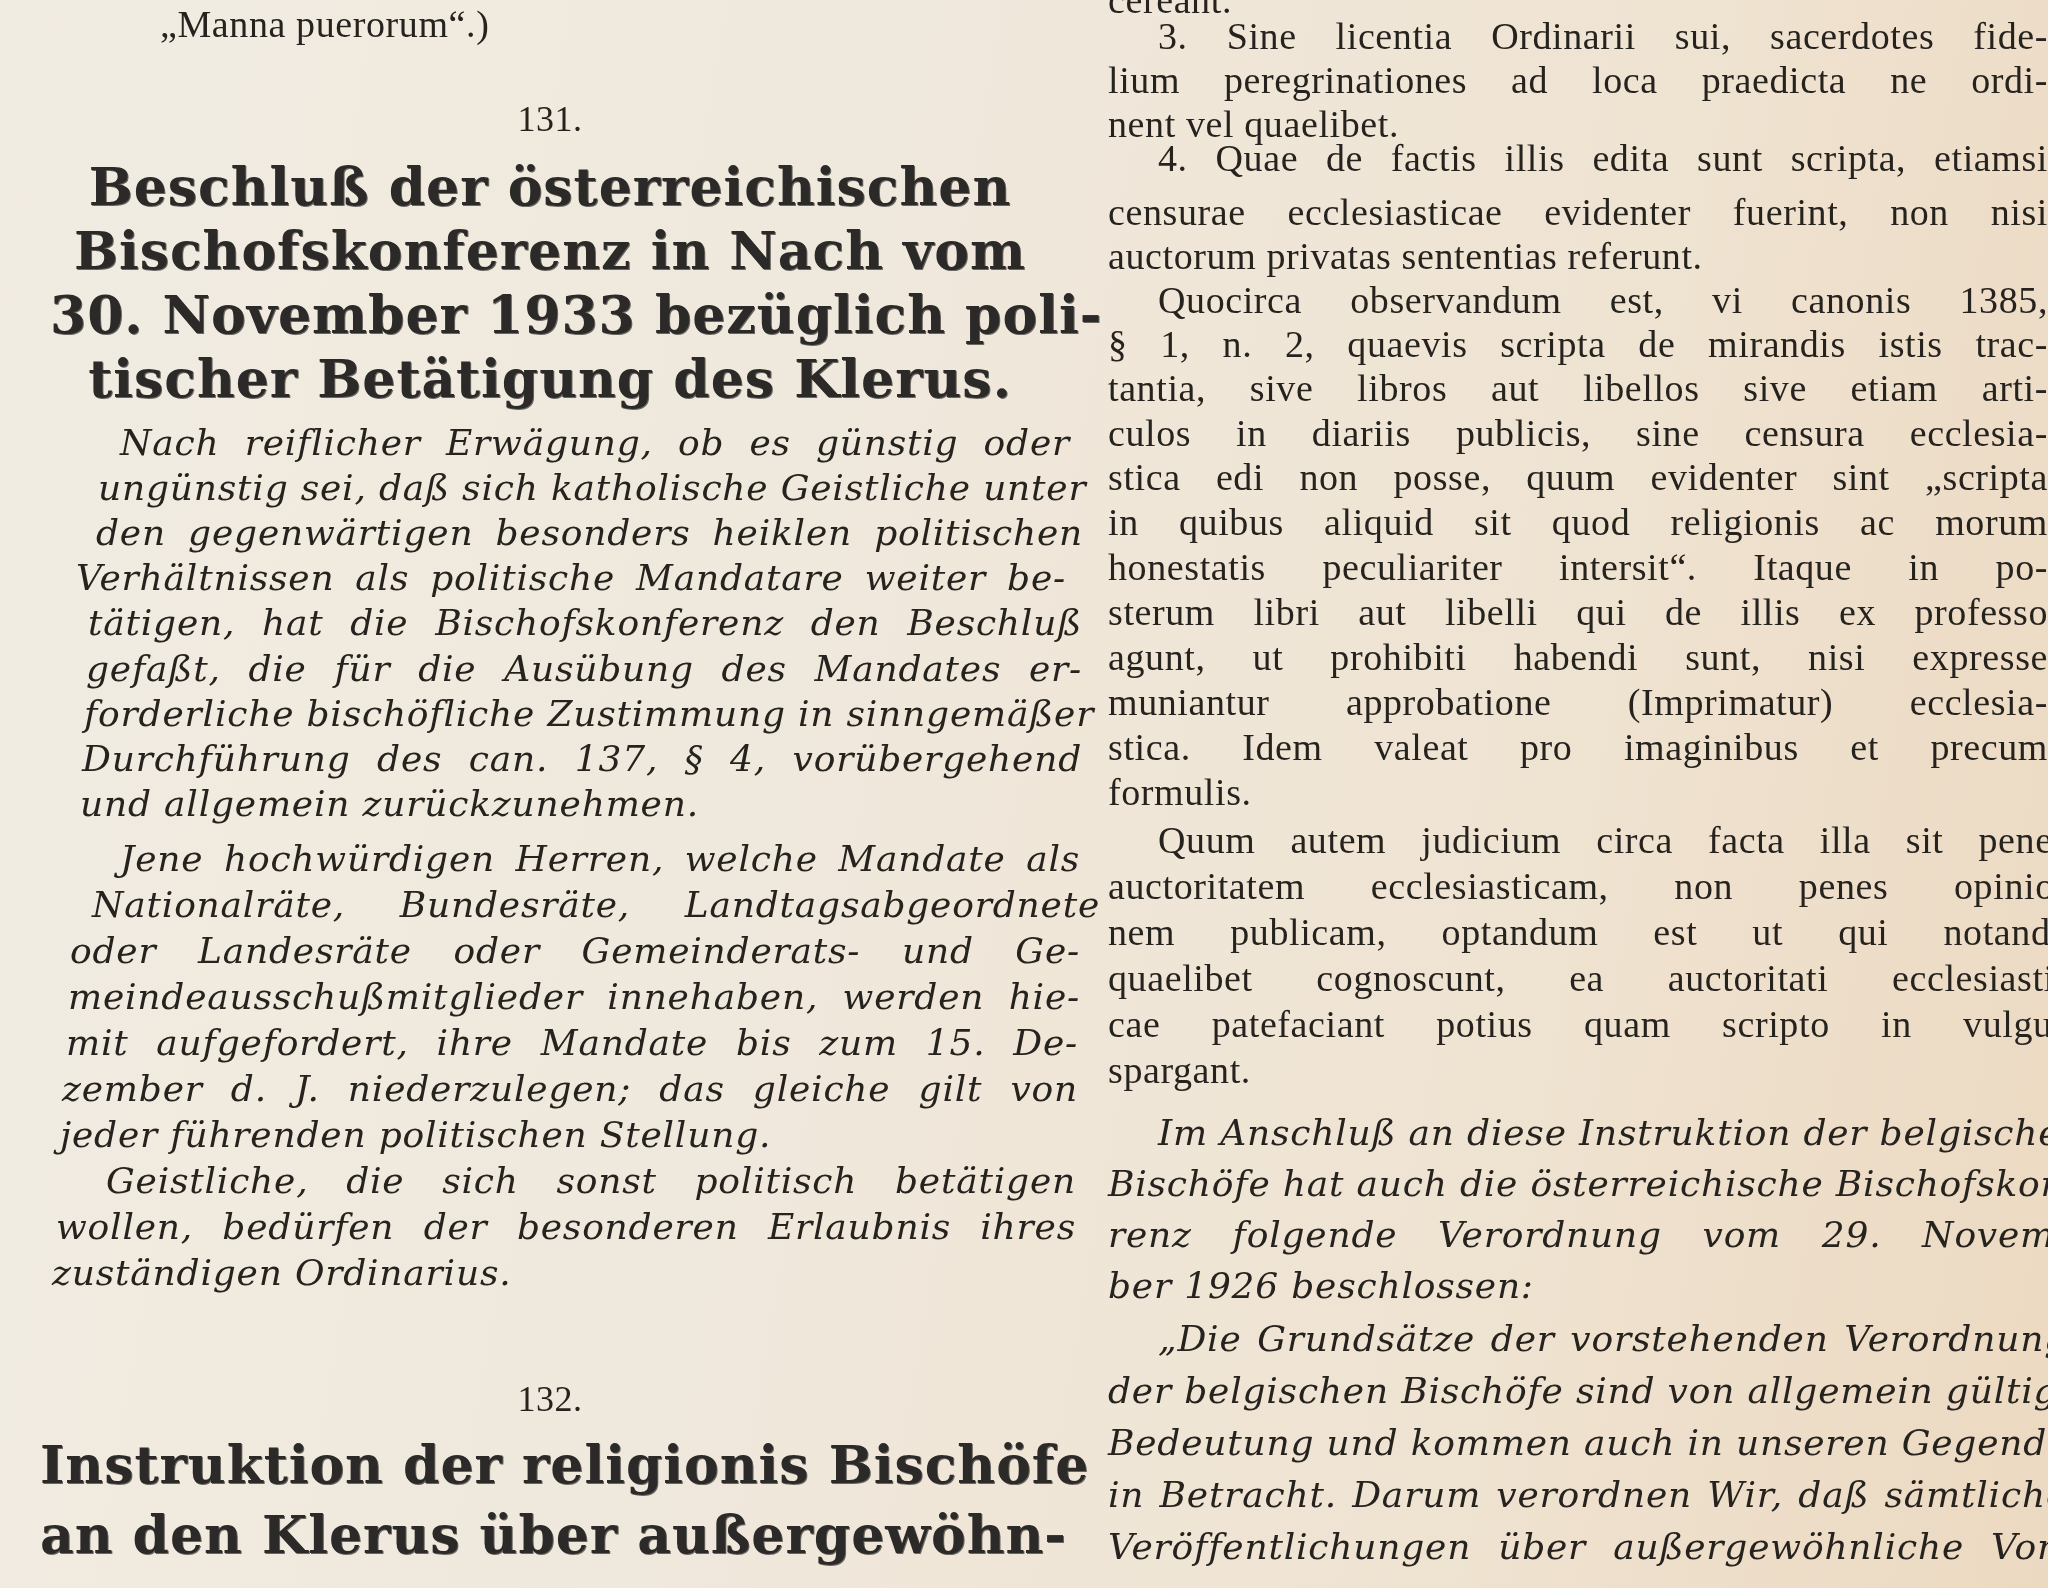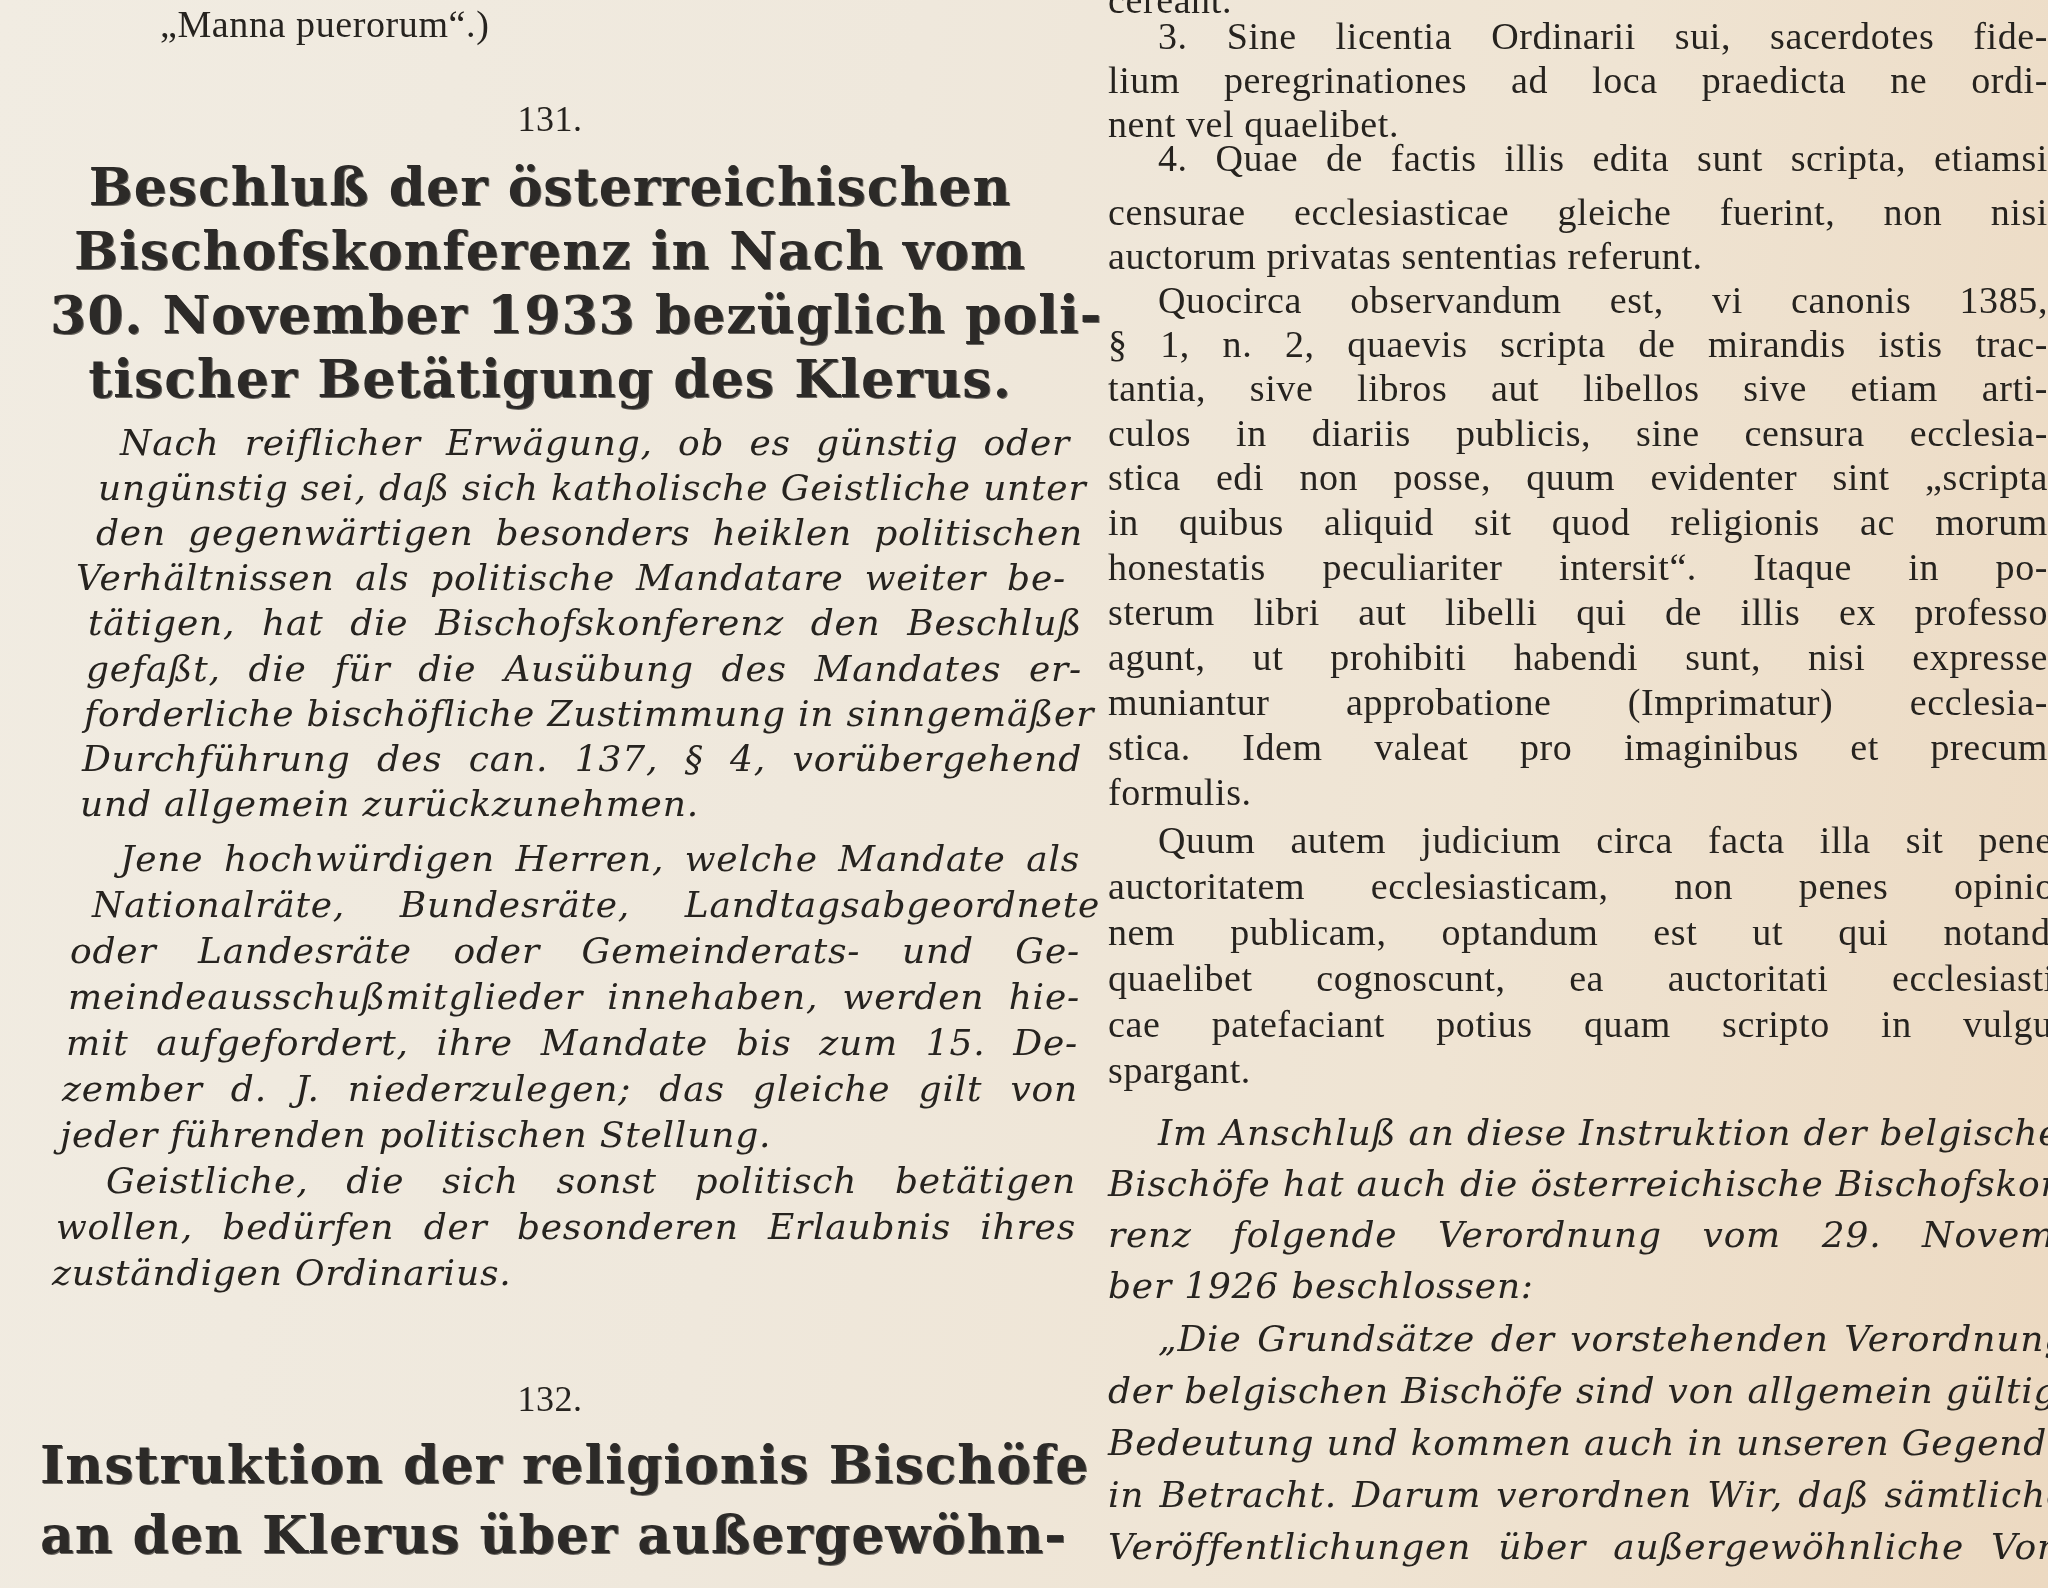--- a/index.html
+++ b/index.html
@@ -75,21 +75,21 @@
   </div>
 
   <div class="col col-right">
     <div class="line latin cutline" style="top:-22px; left:0;">cereant.</div>
 
     <div class="line latin justify-r indent" style="top:14px;">3. Sine licentia Ordinarii sui, sacerdotes fide-</div>
     <div class="line latin justify-r" style="top:58px;">lium peregrinationes ad loca praedicta ne ordi-</div>
     <div class="line latin" style="top:102px;">nent vel quaelibet.</div>
 
     <div class="line latin justify-r indent" style="top:136px;">4. Quae de factis illis edita sunt scripta, etiamsi</div>
-    <div class="line latin justify-r" style="top:190px;">censurae ecclesiasticae gleiche fuerint, non nisi</div>
+    <div class="line latin justify-r" style="top:190px;">censurae ecclesiasticae evidenter fuerint, non nisi</div>
     <div class="line latin" style="top:234px;">auctorum privatas sententias referunt.</div>
 
     <div class="line latin justify-r indent" style="top:278px;">Quocirca observandum est, vi canonis 1385,</div>
     <div class="line latin justify-r" style="top:322px;">§ 1, n. 2, quaevis scripta de mirandis istis trac-</div>
     <div class="line latin justify-r" style="top:366px;">tantia, sive libros aut libellos sive etiam arti-</div>
     <div class="line latin justify-r" style="top:411px;">culos in diariis publicis, sine censura ecclesia-</div>
     <div class="line latin justify-r" style="top:455px;">stica edi non posse, quum evidenter sint „scripta</div>
     <div class="line latin justify-r" style="top:500px;">in quibus aliquid sit quod religionis ac morum</div>
     <div class="line latin justify-r" style="top:545px;">honestatis peculiariter intersit“. Itaque in po-</div>
     <div class="line latin justify-r" style="top:590px;">sterum libri aut libelli qui de illis ex professo</div>

